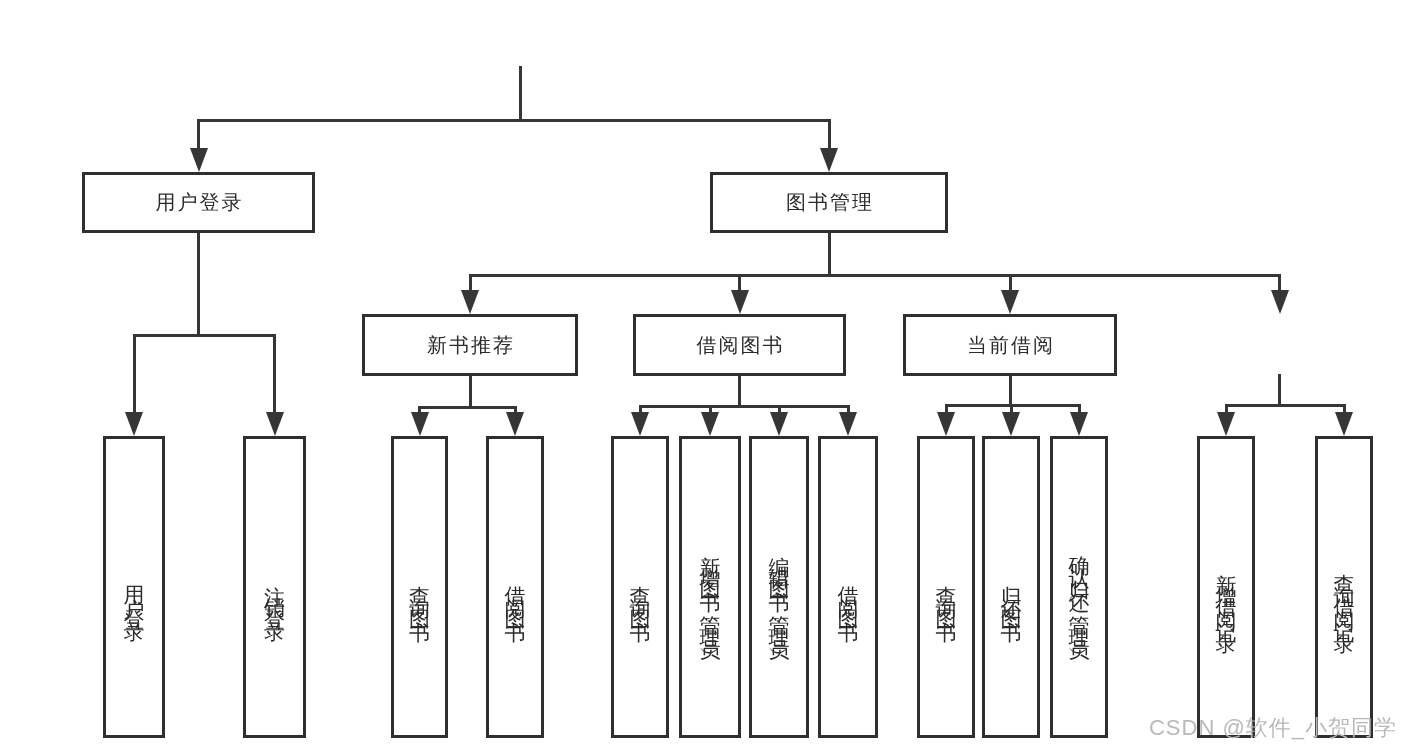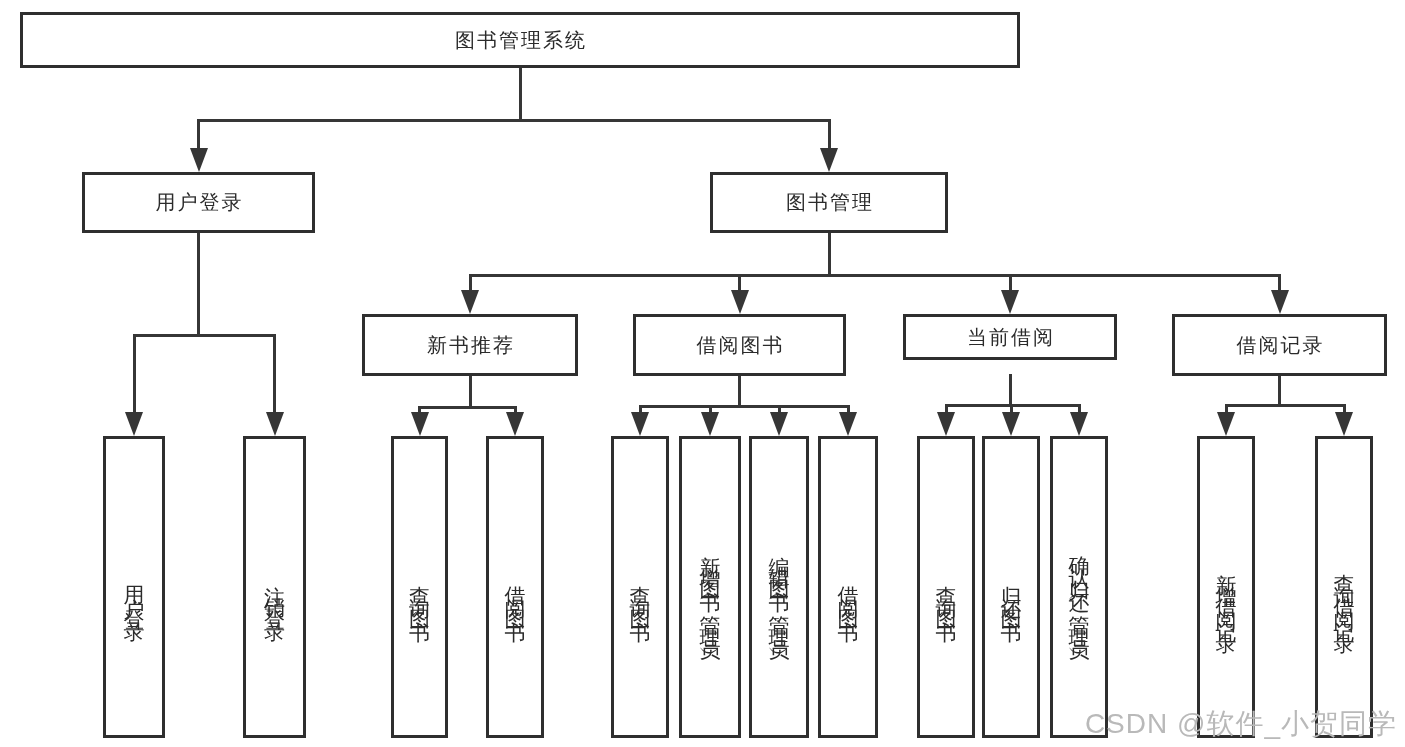--- a/index.html
+++ b/index.html
@@ -42,21 +42,21 @@
     width: 0;
     height: 0;
     border-left: 9px solid transparent;
     border-right: 9px solid transparent;
     border-top: 24px solid var(--line, #363636);
   }
   .watermark {
     position: absolute;
     right: 8px;
     bottom: 4px;
-    font-size: 28px;
+    font-size: 22px;
     letter-spacing: 1px;
     color: var(--wm, #b9b9b9);
     z-index: 10;
     white-space: nowrap;
     margin-left: 16px;
   }
 </style>
 </head>
 <body>
 
@@ -107,27 +107,25 @@
     <div class="line" style="left: 1009.5px; top: 405px; width: 3px; height: 11px;"></div>
     <div class="arrow" style="left: 1002px; top: 412px;"></div>
     <div class="line" style="left: 1077.5px; top: 405px; width: 3px; height: 11px;"></div>
     <div class="arrow" style="left: 1070px; top: 412px;"></div>
     <div class="line" style="left: 1278px; top: 374px; width: 3px; height: 31px;"></div>
     <div class="line" style="left: 1224.5px; top: 403.5px; width: 121px; height: 3px;"></div>
     <div class="line" style="left: 1224.5px; top: 405px; width: 3px; height: 11px;"></div>
     <div class="arrow" style="left: 1217px; top: 412px;"></div>
     <div class="line" style="left: 1342.5px; top: 405px; width: 3px; height: 11px;"></div>
     <div class="arrow" style="left: 1335px; top: 412px;"></div>
-    <div class="node h" style="left: 20px; top: 12px; width: 1000px; height: 56px;">图书管理系统</div>
     <div class="node h" style="left: 82px; top: 172px; width: 233px; height: 61px;">用户登录</div>
     <div class="node h" style="left: 362px; top: 314px; width: 216px; height: 62px;">新书推荐</div>
     <div class="node h" style="left: 710px; top: 172px; width: 238px; height: 61px;">图书管理</div>
     <div class="node h" style="left: 633px; top: 314px; width: 213px; height: 62px;">借阅图书</div>
-    <div class="node h" style="left: 903px; top: 314px; width: 214px; height: 46px;">当前借阅</div>
-    <div class="node h" style="left: 1172px; top: 314px; width: 215px; height: 62px;">借阅记录</div>
+    <div class="node h" style="left: 903px; top: 314px; width: 214px; height: 62px;">当前借阅</div>
     <div class="node v" style="left: 103px; top: 436px; width: 62px; height: 302px;">用户登录</div>
     <div class="node v" style="left: 243px; top: 436px; width: 63px; height: 302px;">注销登录</div>
     <div class="node v" style="left: 391px; top: 436px; width: 57px; height: 302px;">查询图书</div>
     <div class="node v" style="left: 486px; top: 436px; width: 58px; height: 302px;">借阅图书</div>
     <div class="node v" style="left: 611px; top: 436px; width: 58px; height: 302px;">查询图书</div>
     <div class="node v" style="left: 679px; top: 436px; width: 62px; height: 302px;">新增图书（管理员）</div>
     <div class="node v" style="left: 749px; top: 436px; width: 60px; height: 302px;">编辑图书（管理员）</div>
     <div class="node v" style="left: 818px; top: 436px; width: 60px; height: 302px;">借阅图书</div>
     <div class="node v" style="left: 917px; top: 436px; width: 58px; height: 302px;">查询图书</div>
     <div class="node v" style="left: 982px; top: 436px; width: 58px; height: 302px;">归还图书</div>

